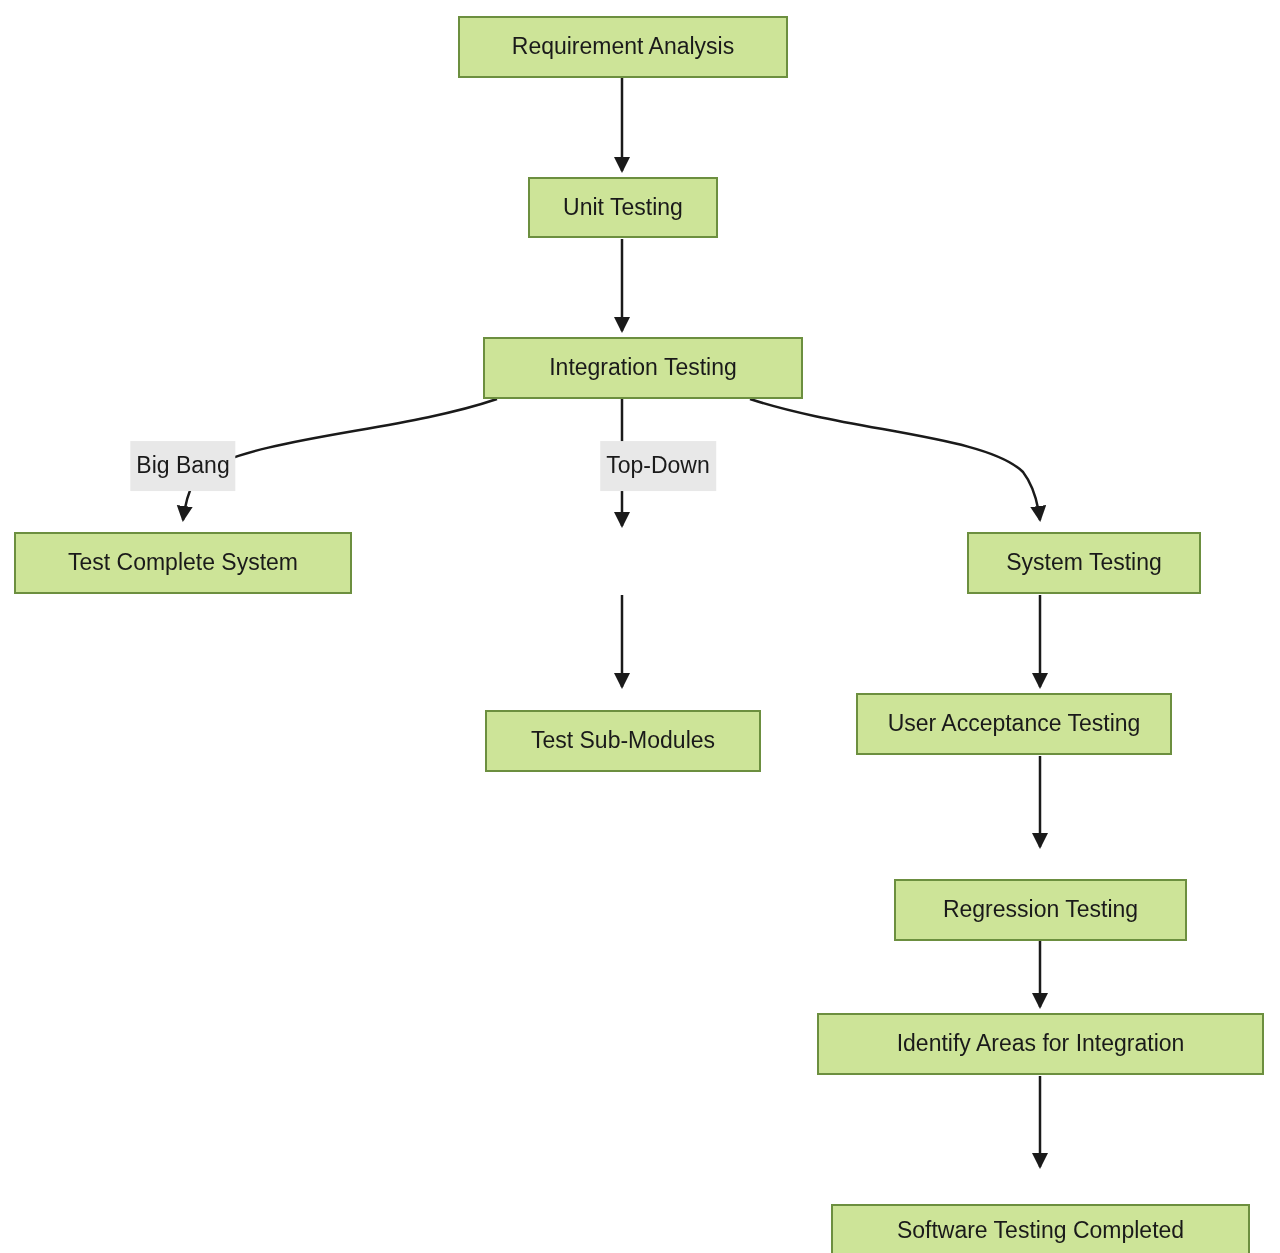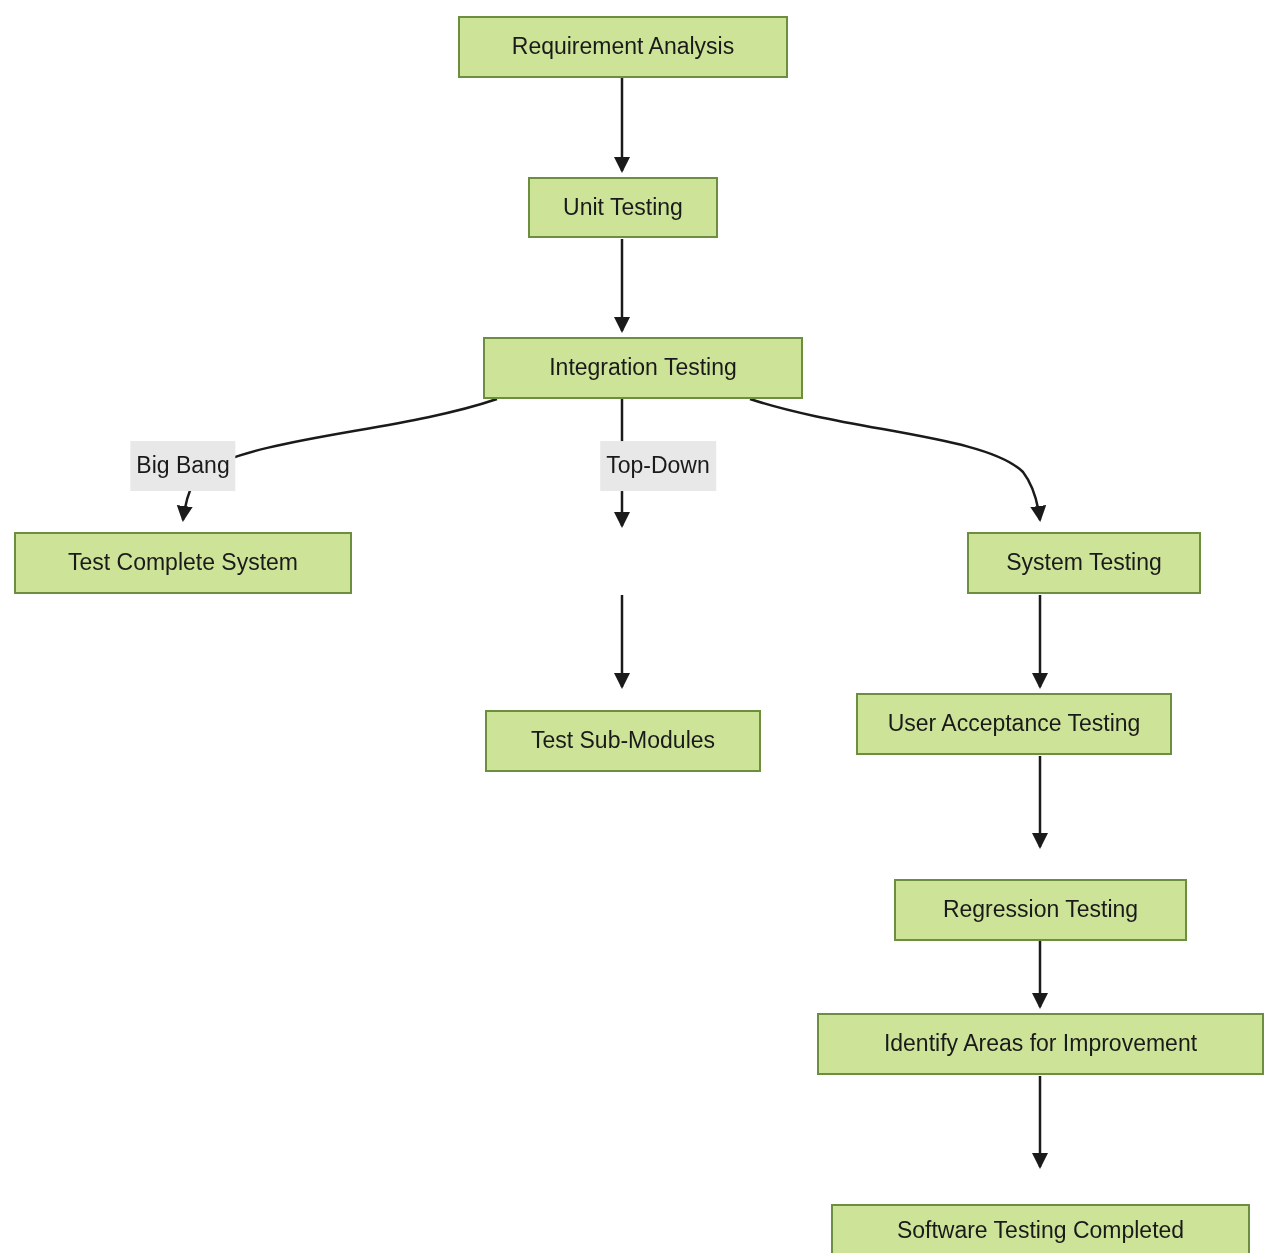--- a/index.html
+++ b/index.html
@@ -105,17 +105,17 @@
 
 
   <div class="node" style="left:923px; top:532px; width:234px; height:62px;margin-left:44px;">System Testing</div>
 
   <div class="node" style="left:485px; top:693px; width:276px; height:62px;margin-top:17px;">Test Sub-Modules</div>
 
   <div class="node" style="left:856px; top:693px; width:316px; height:62px;">User Acceptance Testing</div>
 
   <div class="node" style="left:894px; top:879px; width:293px; height:62px;">Regression Testing</div>
 
-  <div class="node" style="left:817px; top:1013px; width:447px; height:62px;">Identify Areas for Improvement</div>
+  <div class="node" style="left:817px; top:1013px; width:447px; height:62px;">Identify Areas for Integration</div>
 
   <div class="node" style="left:831px; top:1173px; width:419px; height:54px;margin-top:31px;">Software Testing Completed</div>
 
 </div>
 
 </body></html>

